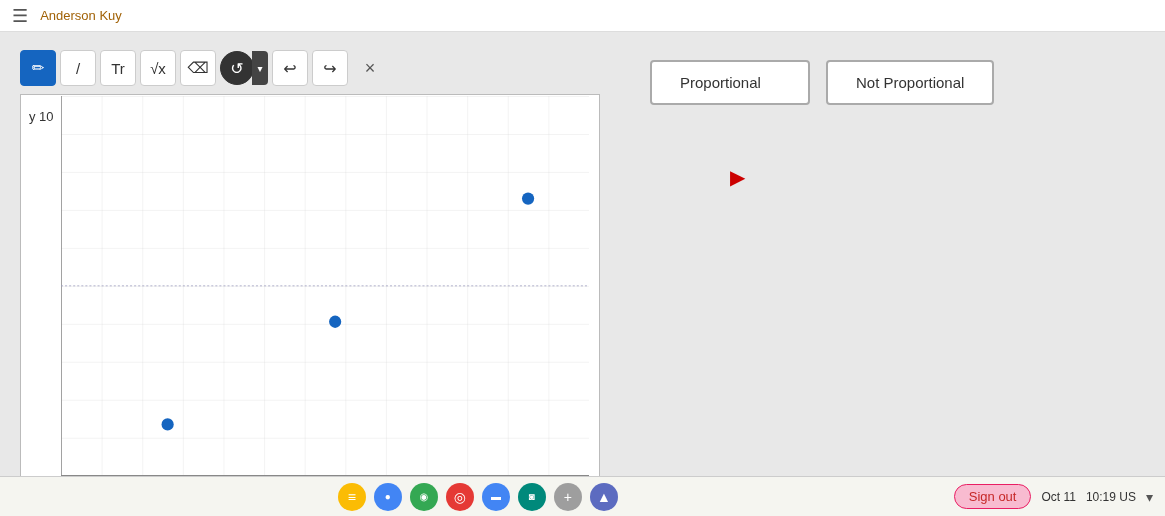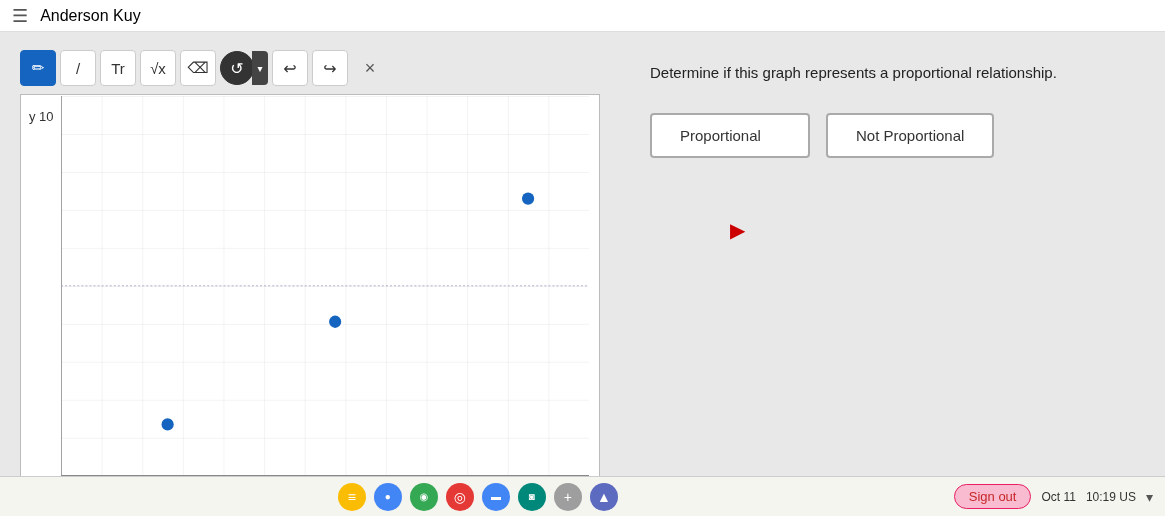--- a/index.html
+++ b/index.html
@@ -24,22 +24,22 @@
       border-bottom: 1px solid #ddd;
       z-index: 10;
     }
     .hamburger-icon {
       font-size: 18px;
       color: #555;
       margin-right: 12px;
       cursor: pointer;
     }
     .user-name {
-      font-size: 16px;
-      color: #000000;
+      font-size: 13px;
+      color: #a16207;
     }
 
     
     .main-content {
       position: absolute;
       top: 32px;
       left: 0; right: 0; bottom: 40px;
       background: #e8e8e8;
       display: flex;
     }
@@ -278,21 +278,20 @@
         <line x1="0" y1="185" x2="520" y2="185" stroke="#a0a0c0" stroke-width="0.8" stroke-dasharray="2,2"></line>
 
         <circle cx="105" cy="320" r="6" fill="#1565c0"></circle>
         <circle cx="270" cy="220" r="6" fill="#1565c0"></circle>
         <circle cx="460" cy="100" r="6" fill="#1565c0"></circle>
       </svg>
     </div>
   </div>
 
   <div class="right-panel">
-    <p class="question-text">Determine if this graph represents a proportional relationship.</p>
     <div class="answer-buttons">
       <button class="answer-btn">Proportional</button>
       <button class="answer-btn">Not Proportional</button>
     </div>
 
     <div style="position:relative; margin-top: 40px;">
       <span class="cursor-arrow" style="left: 80px; top: 0px;">▶</span>
     </div>
   </div>
 </div>

